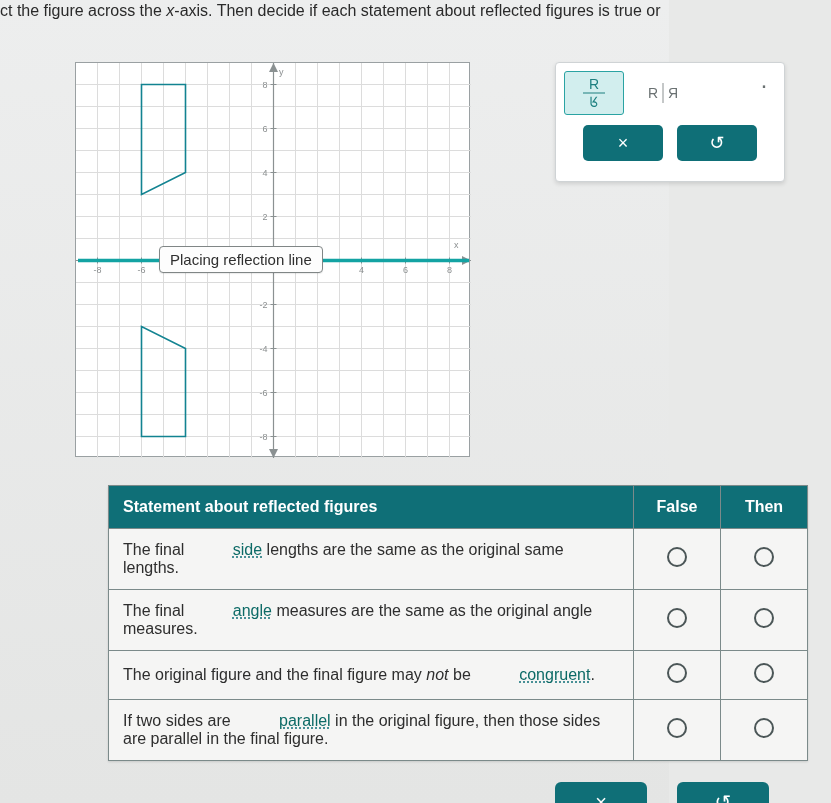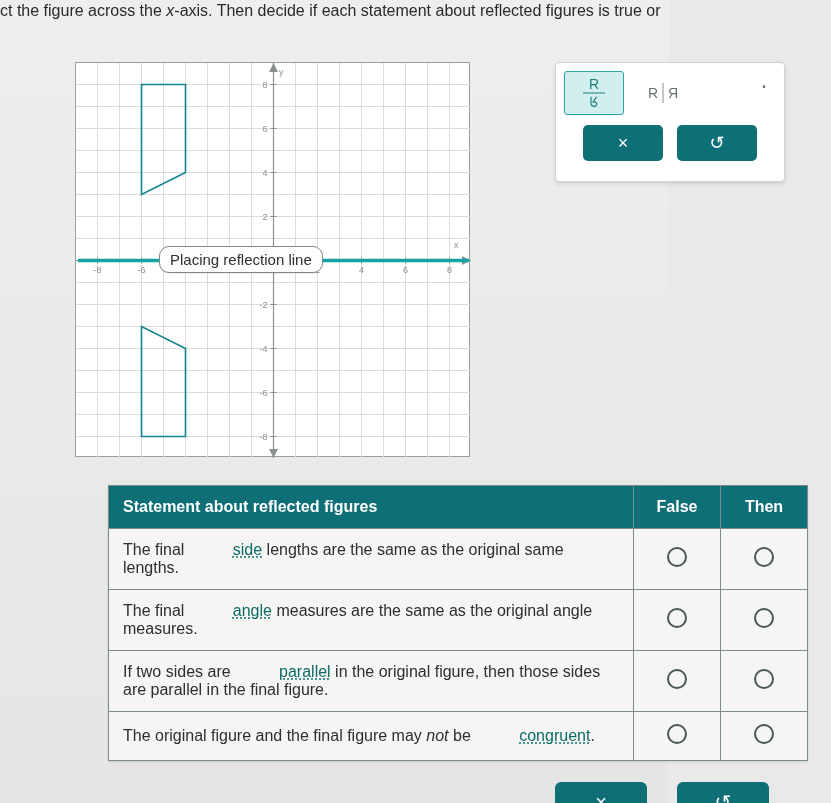--- a/index.html
+++ b/index.html
@@ -49,21 +49,21 @@
   .shape { fill:none; stroke:#128391; stroke-width:1.6; }
   .reflection-line { stroke:#13a3a3; stroke-width:3.5; }
   .origin-dot { fill:none; stroke:#b2c4c7; stroke-width:2; }
 
   .tooltip {
     position: absolute;
     left: 83px;
     top: 183px;
     background: #fdfdfd;
     border: 1px solid #808686;
-    border-radius: 10px;
+    border-radius: 4px;
     padding: 4px 10px;
     font-size: 15px;
     color: #2f2f2f;
     box-shadow: 0 1px 1px rgba(0,0,0,.08);
   }
 
   
   .tool-panel {
     position:absolute;
     top:62px;
@@ -317,26 +317,26 @@
           <td><span>The final </span><span class="ul">side</span><span> lengths are the same as the original same lengths.</span></td>
           <td class="tf-col"><span class="radio-dot"></span></td>
           <td class="tf-col"><span class="radio-dot"></span></td>
         </tr>
         <tr>
           <td><span>The final </span><span class="ul">angle</span><span> measures are the same as the original angle measures.</span></td>
           <td class="tf-col"><span class="radio-dot"></span></td>
           <td class="tf-col"><span class="radio-dot"></span></td>
         </tr>
         <tr>
-          <td><span>If two sides are </span><span class="ul">parallel</span><span> in the original figure, then those sides are parallel in the final figure.</span></td>
+          <td><span>The original figure and the final figure may </span><span class="italic">not</span><span> be </span><span class="ul">congruent</span><span>.</span></td>
           <td class="tf-col"><span class="radio-dot"></span></td>
           <td class="tf-col"><span class="radio-dot"></span></td>
         </tr>
         <tr>
-          <td><span>The original figure and the final figure may </span><span class="italic">not</span><span> be </span><span class="ul">congruent</span><span>.</span></td>
+          <td><span>If two sides are </span><span class="ul">parallel</span><span> in the original figure, then those sides are parallel in the final figure.</span></td>
           <td class="tf-col"><span class="radio-dot"></span></td>
           <td class="tf-col"><span class="radio-dot"></span></td>
         </tr>
       </tbody>
   </table>
 
   <div class="bottom-actions">
     <div class="bottom-btn">
         <span>×</span>
       </div>

